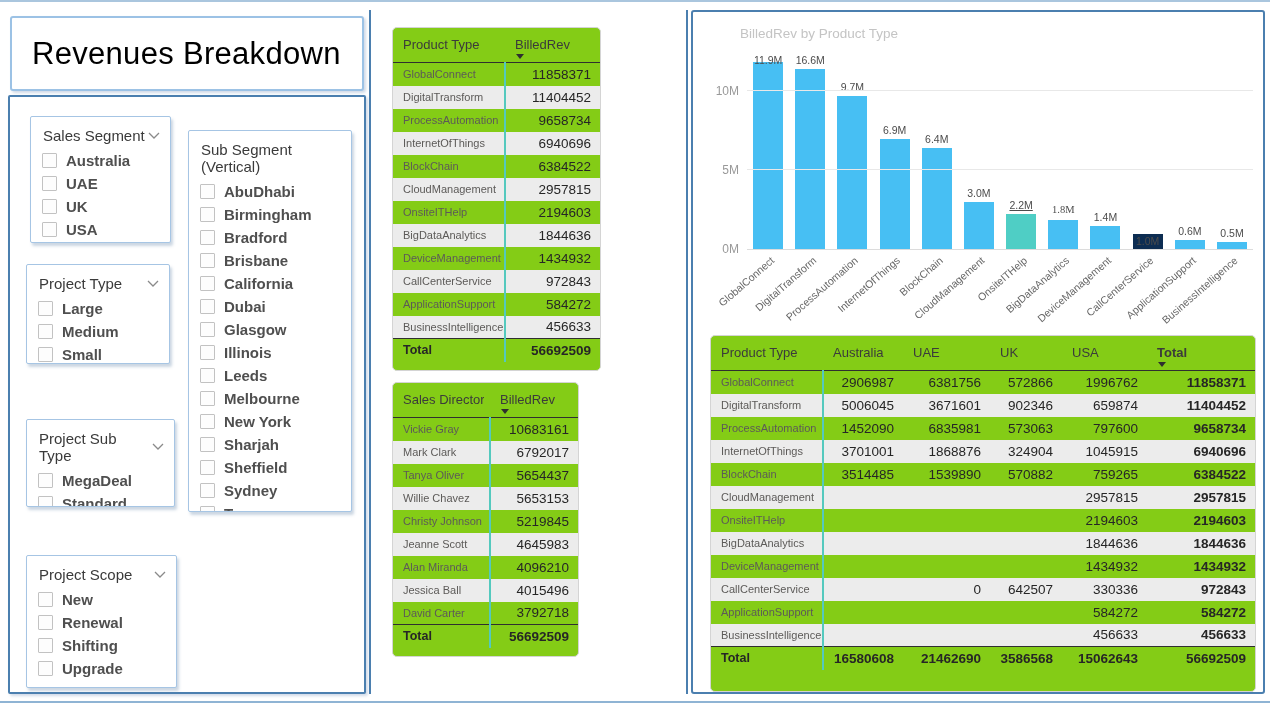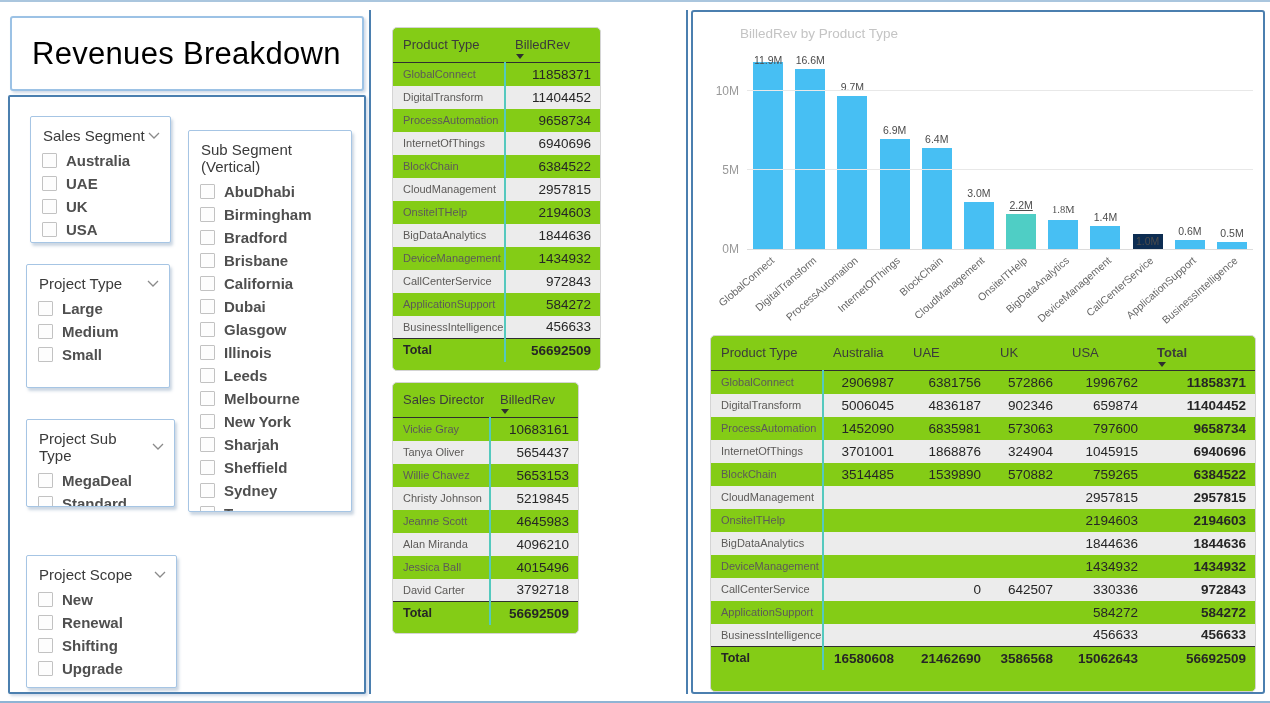--- a/index.html
+++ b/index.html
@@ -20,21 +20,21 @@
   .filters-panel {
     position:absolute; left:8px; top:93px; width:358px; height:599px;
     border:2px solid #4b7faf; border-radius:2px; background:#fff;
     box-shadow:2px 2px 3px rgba(120,150,185,.35);
   }
   .filter-box {
     position:absolute; background:#fff; border:1px solid #a6c5e4; border-radius:2px;
     box-shadow:2px 3px 3px rgba(140,165,190,.45); padding:9px 6px 6px 11px; overflow:hidden;
   }
   .fb0 { left:20px;  top:19px;  width:141px; height:127px; }
-  .fb1 { left:16px;  top:167px; width:144px; height:124px; }
+  .fb1 { left:16px;  top:167px; width:144px; height:100px; }
   .fb2 { left:16px;  top:322px; width:149px; height:88px; }
   .fb3 { left:16px;  top:458px; width:151px; height:133px; }
   .fb4 { left:178px; top:33px;  width:164px; height:382px; }
   .filter-header { display:flex; align-items:center; justify-content:space-between; padding:1px 4px 5px 1px; }
   .filter-title { font-size:15px; color:#3a3a3a; }
   .chev { width:12px; height:8px; flex:0 0 auto; }
   .chev svg { display:block; }
   .filter-item { display:flex; align-items:center; gap:9px; height:23px; }
   .cb { width:15px; height:15px; border:1px solid #c2c2c2; border-radius:1px; background:#fdfdfd; flex:0 0 auto; }
   .cb-label { font-size:15px; font-weight:bold; color:#4f4f4f; white-space:nowrap; }
@@ -360,20 +360,24 @@
               <div class="sort-tri"></div>
             </th>
           </tr>
         </thead>
       <tbody>
           <tr>
             <td class="lbl">Vickie Gray</td>
             <td class="val">10683161</td>
           </tr>
           <tr>
+            <td class="lbl">Mark Clark</td>
+            <td class="val">6792017</td>
+          </tr>
+          <tr>
             <td class="lbl">Tanya Oliver</td>
             <td class="val">5654437</td>
           </tr>
           <tr>
             <td class="lbl">Willie Chavez</td>
             <td class="val">5653153</td>
           </tr>
           <tr>
             <td class="lbl">Christy Johnson</td>
             <td class="val">5219845</td>
@@ -515,21 +519,21 @@
             <td class="lbl">GlobalConnect</td>
             <td class="val">2906987</td>
             <td class="val">6381756</td>
             <td class="val">572866</td>
             <td class="val">1996762</td>
             <td class="val">11858371</td>
           </tr>
           <tr>
             <td class="lbl">DigitalTransform</td>
             <td class="val">5006045</td>
-            <td class="val">4836187</td>
+            <td class="val">3671601</td>
             <td class="val">902346</td>
             <td class="val">659874</td>
             <td class="val">11404452</td>
           </tr>
           <tr>
             <td class="lbl">ProcessAutomation</td>
             <td class="val">1452090</td>
             <td class="val">6835981</td>
             <td class="val">573063</td>
             <td class="val">797600</td>

